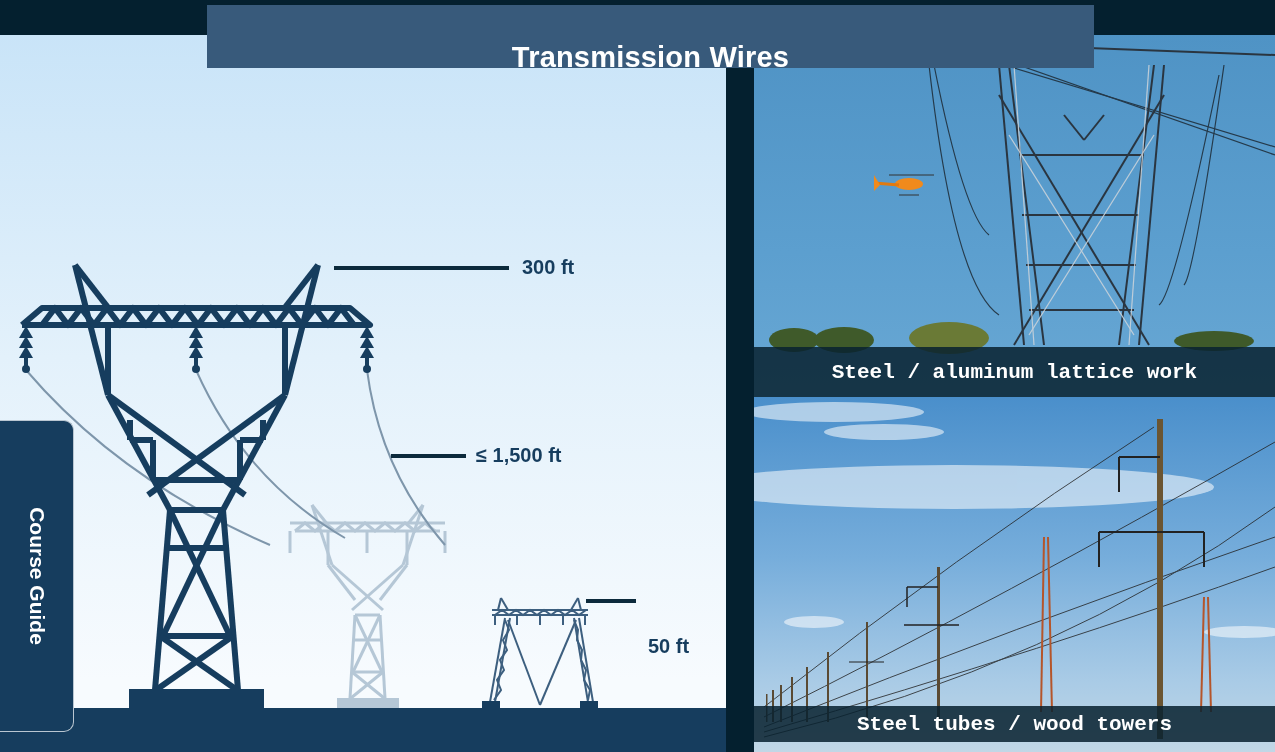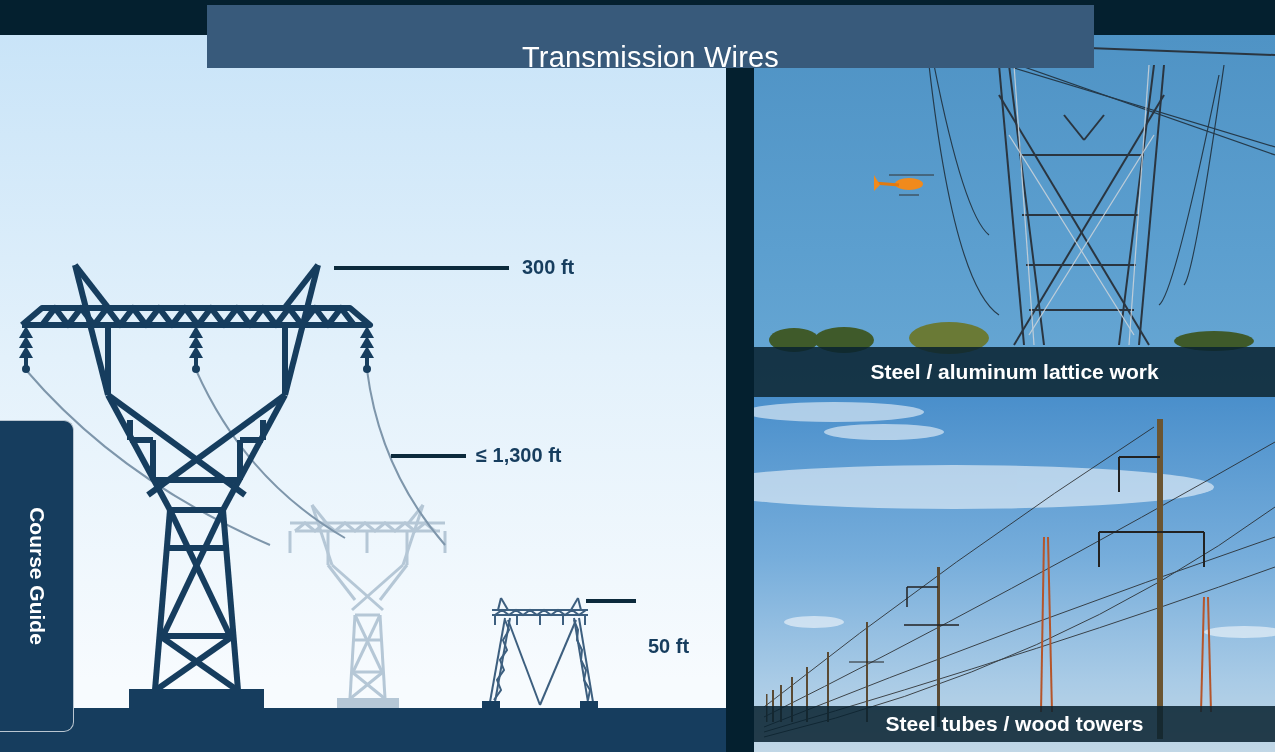--- a/index.html
+++ b/index.html
@@ -1,23 +1,23 @@
 <!DOCTYPE html>
 <html><head>
 <meta charset="utf-8">
 <style>
   html,body{margin:0;padding:0;}
   body{width:1275px;height:752px;position:relative;overflow:hidden;background:#04202f;font-family:"Liberation Sans",sans-serif;}
   .topbar{position:absolute;left:0;top:0;width:1275px;height:35px;background:#04202f;}
   .title-banner{position:absolute;left:207px;top:5px;width:887px;height:63px;background:#385a7b;display:flex;align-items:center;justify-content:center;z-index:5;}
-  .title-banner span{color:#fff;font-weight:normal;font-size:29px;letter-spacing:0.2px;margin-top:42px;}
+  .title-banner span{color:#fff;font-weight:bold;font-size:29px;letter-spacing:0.2px;margin-top:42px;}
   .left-panel{position:absolute;left:0;top:35px;width:726px;height:717px;background:linear-gradient(to bottom,#c9e4f8 0%,#e3f1fb 45%,#f7fbfe 90%);overflow:hidden;}
   .ground{position:absolute;left:0;top:673px;width:726px;height:44px;background:#163d5e;}
   .divider{position:absolute;left:726px;top:35px;width:28px;height:717px;background:#04202f;}
-  .photo{position:absolute;left:754px;width:521px;overflow:hidden;}
+  .photo{position:absolute;left:754px;width:521px;overflow:hidden;font-family:Liberation Mono, monospace;}
   .photo-top{top:35px;height:362px;background:linear-gradient(to bottom,#4f93c5 0%,#5c9fcf 60%,#69a8d4 100%);}
   .photo-bottom{top:397px;height:355px;background:linear-gradient(to bottom,#4a8fcb 0%,#76addb 45%,#a9cbe6 80%,#c1d7e6 100%);}
   .caption{position:absolute;left:0;width:521px;background:rgba(8,34,48,0.86);display:flex;align-items:center;justify-content:center;color:#fff;font-weight:bold;font-size:21px;}
   .photo-top .caption{top:312px;height:50px;}
   .photo-bottom .caption{top:309px;height:36px;}
   .label{position:absolute;color:#163d5e;font-weight:bold;font-size:20px;}
   .leader{position:absolute;height:4px;background:#0c2a3c;}
   .course-tab{position:absolute;left:0;top:420px;width:74px;height:312px;background:#163d5e;border:1px solid #b9c6d1;border-left:none;border-radius:0 10px 10px 0;box-sizing:border-box;z-index:4;cursor:pointer;}
   .course-tab span{position:absolute;left:50%;top:50%;transform:translate(-50%,-50%) rotate(90deg);white-space:nowrap;color:#fff;font-weight:bold;font-size:21px;}
   svg{position:absolute;}
@@ -151,21 +151,21 @@
       <rect x="580" y="701" width="18" height="7"></rect>
     </g>
   </svg>
 
   <div class="ground"></div>
 
   <div class="leader" style="left:334px;top:231px;width:175px;"></div>
   <div class="label" style="left:522px;top:221px;">300 ft</div>
 
   <div class="leader" style="left:391px;top:419px;width:75px;"></div>
-  <div class="label" style="left:476px;top:409px;">≤ 1,300 ft</div>
+  <div class="label" style="left:476px;top:409px;">≤ 1,500 ft</div>
 
   <div class="leader" style="left:586px;top:564px;width:50px;"></div>
   <div class="label" style="left:648px;top:554px;margin-top:46px;">50 ft</div>
 </div>
 
 <div class="course-tab">
   <span>Course Guide</span>
 </div>
 
 <div class="divider"></div>

